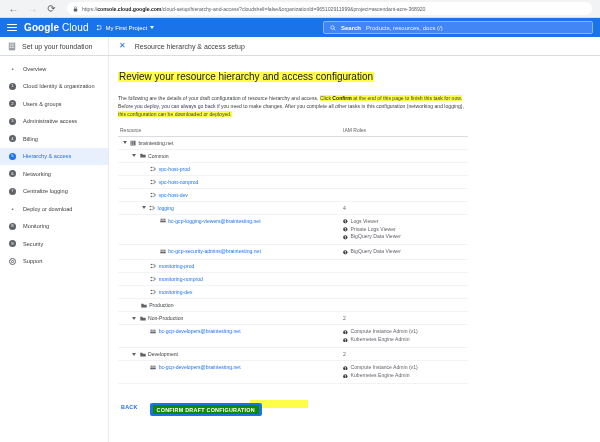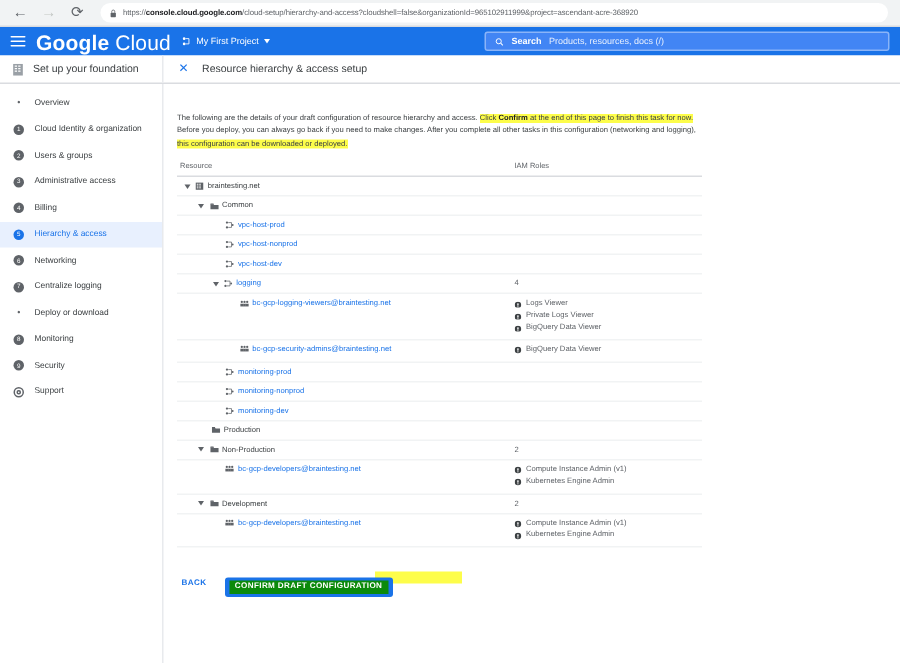--- a/index.html
+++ b/index.html
@@ -52,21 +52,21 @@
   .gcp-header {
     height: 19px;
     background: #1a73e8;
     display: flex;
     align-items: center;
     padding: 0 7px;
     gap: 7px;
   }
   .hamburger { display:flex; flex-direction:column; gap:1.6px; width:10px; flex:0 0 auto; }
   .hamburger span { display:block; height:1.3px; background:#fff; border-radius:1px; }
-  .gcp-logo { font-size:14px; color:#fff; white-space:nowrap; letter-spacing:.1px; }
+  .gcp-logo { font-size:10px; color:#fff; white-space:nowrap; letter-spacing:.1px; }
   .gcp-logo b { font-weight:600; }
   .gcp-logo span { font-weight:400; }
   .proj-chip {
     display:flex; align-items:center; gap:3px;
     font-size:6px; color:#ffffff; white-space:nowrap;
   }
   .proj-ico { width:7px; height:7px; flex:0 0 auto; }
   .caret-dn {
     width:0;height:0;border-left:2.6px solid transparent;border-right:2.6px solid transparent;
     border-top:3px solid #fff;
@@ -368,20 +368,21 @@
       </div>
       <div class="nav-item">
         <div class="gear-circle">
           <span></span>
         </div>
         <span>Support</span>
       </div>
     </div>
 
   <div class="main">
+    <div><span class="page-title">Review your resource hierarchy and access configuration</span></div>
 
     <div class="intro">
       <span>The following are the details of your draft configuration of resource hierarchy and access. </span><span class="hl"><span>Click </span><b>Confirm</b><span> at the end of this page to finish this task for now.</span></span><span> Before you deploy, you can always go back if you need to make changes. After you complete all other tasks in this configuration (networking and logging), </span><span class="hl">this configuration can be downloaded or deployed.</span>
     </div>
 
     <div class="tbl">
       <div class="tbl-head">
         <div class="th res">Resource</div>
         <div class="th">IAM Roles</div>
       </div>

